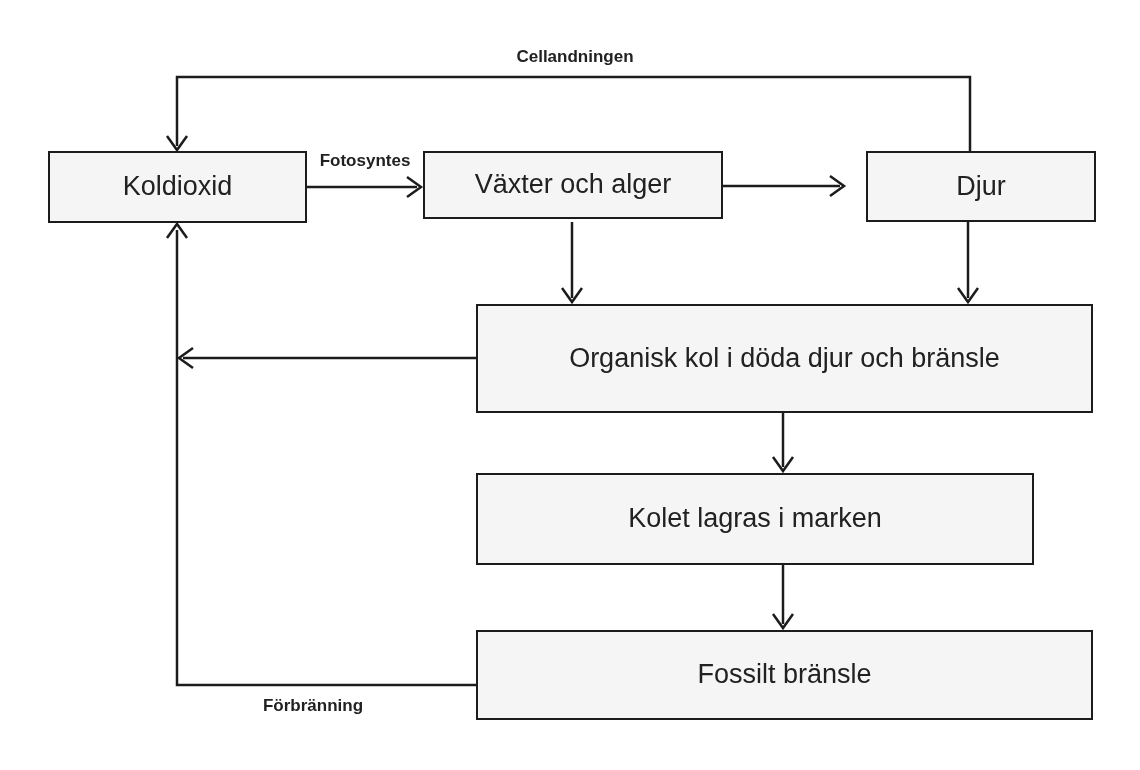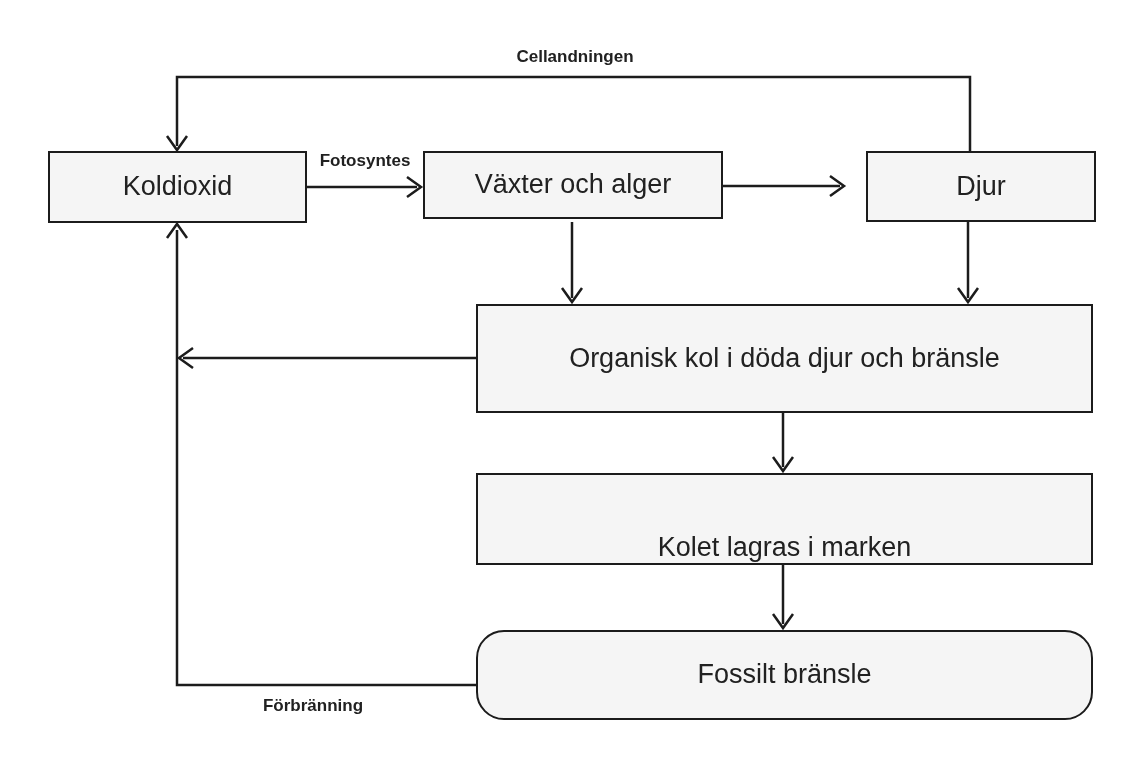--- a/index.html
+++ b/index.html
@@ -39,22 +39,22 @@
     text-align: center;
     color: #212121;
     font-size: 27px;
     line-height: 1.15;
     white-space: nowrap;
   }
   .node-koldioxid { left: 48px;  top: 151px; width: 259px; height: 72px; }
   .node-vaxter    { left: 423px; top: 151px; width: 300px; height: 68px; }
   .node-djur      { left: 846px; top: 151px; width: 230px; height: 71px; margin-left: 20px; }
   .node-organisk  { left: 476px; top: 304px; width: 617px; height: 109px; }
-  .node-kolet     { left: 476px; top: 473px; width: 617px; height: 92px; align-items: flex-end; }
-  .node-fossilt   { left: 476px; top: 630px; width: 617px; height: 90px; border-radius: 28px; }
+  .node-kolet     { left: 476px; top: 473px; width: 558px; height: 92px; }
+  .node-fossilt   { left: 476px; top: 630px; width: 617px; height: 90px; }
   .edge-label {
     position: absolute;
     transform: translateX(-50%);
     color: #212121;
     font-size: 17px;
     line-height: 1.15;
     white-space: nowrap;
     font-weight: bold;
   }
   .lbl-cellandningen { left: 575px; top: 47px; }

